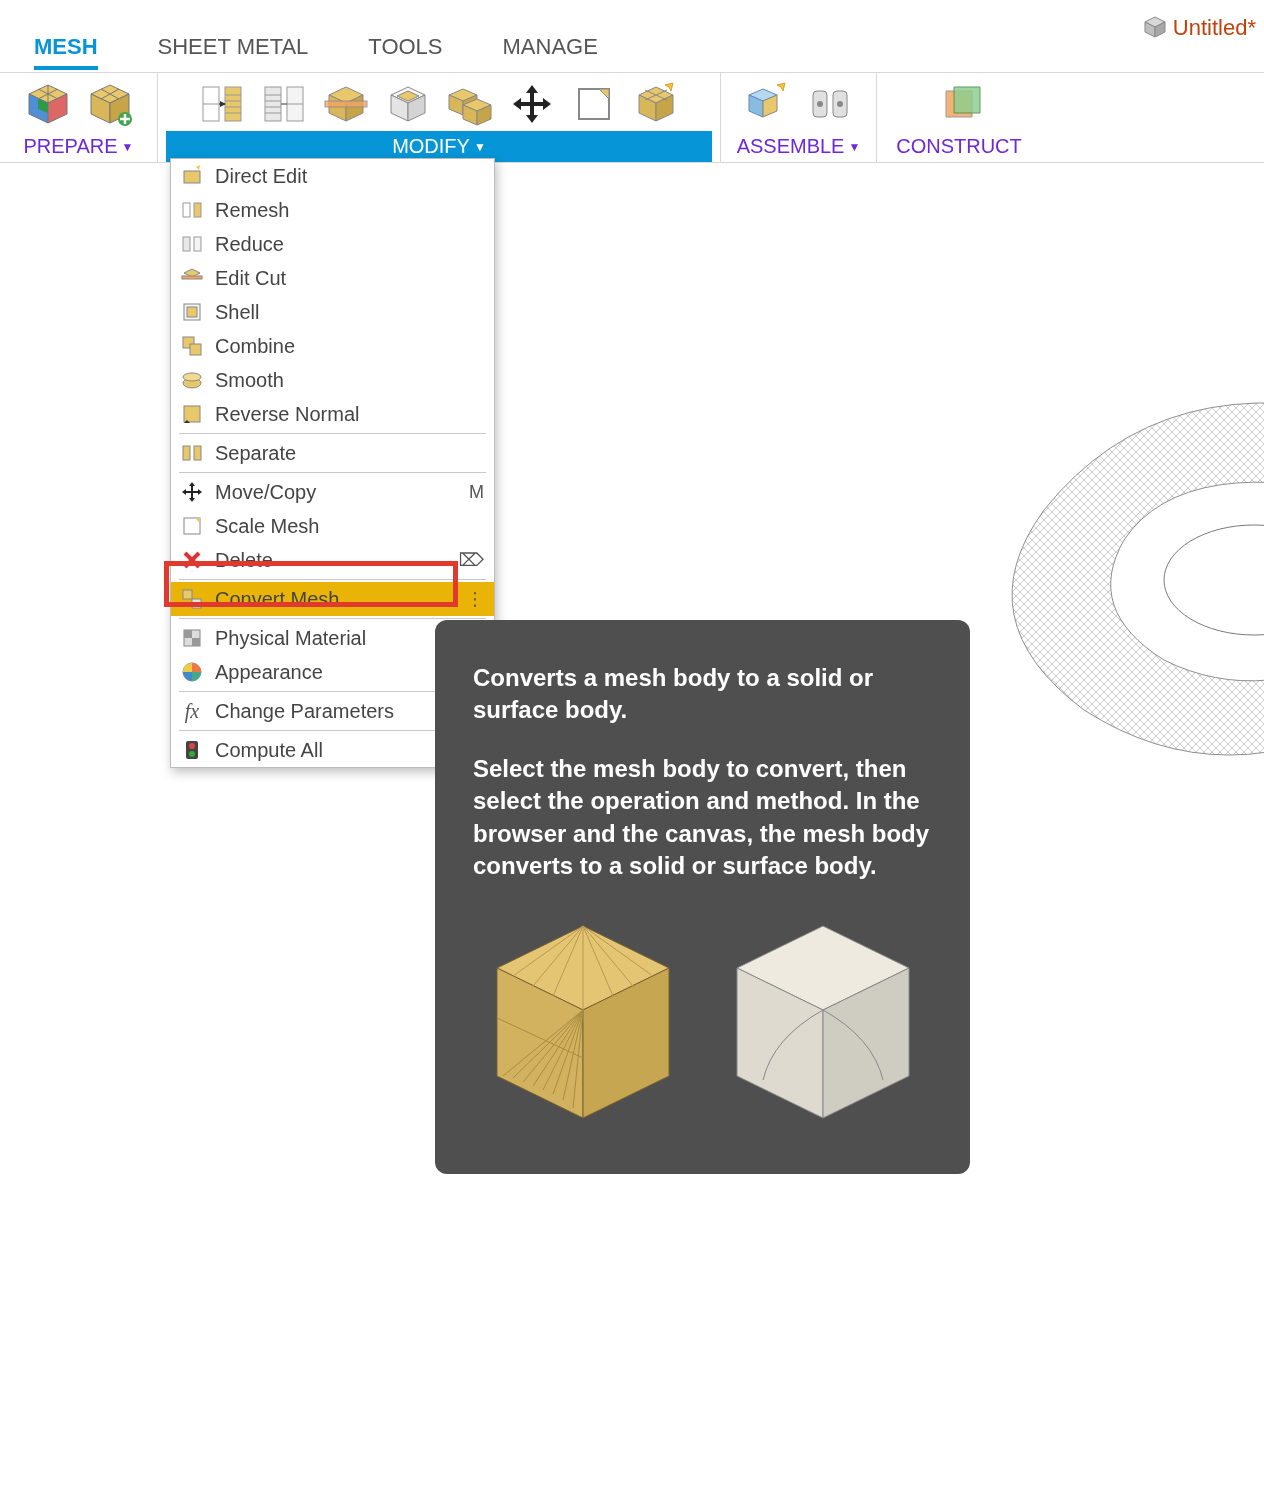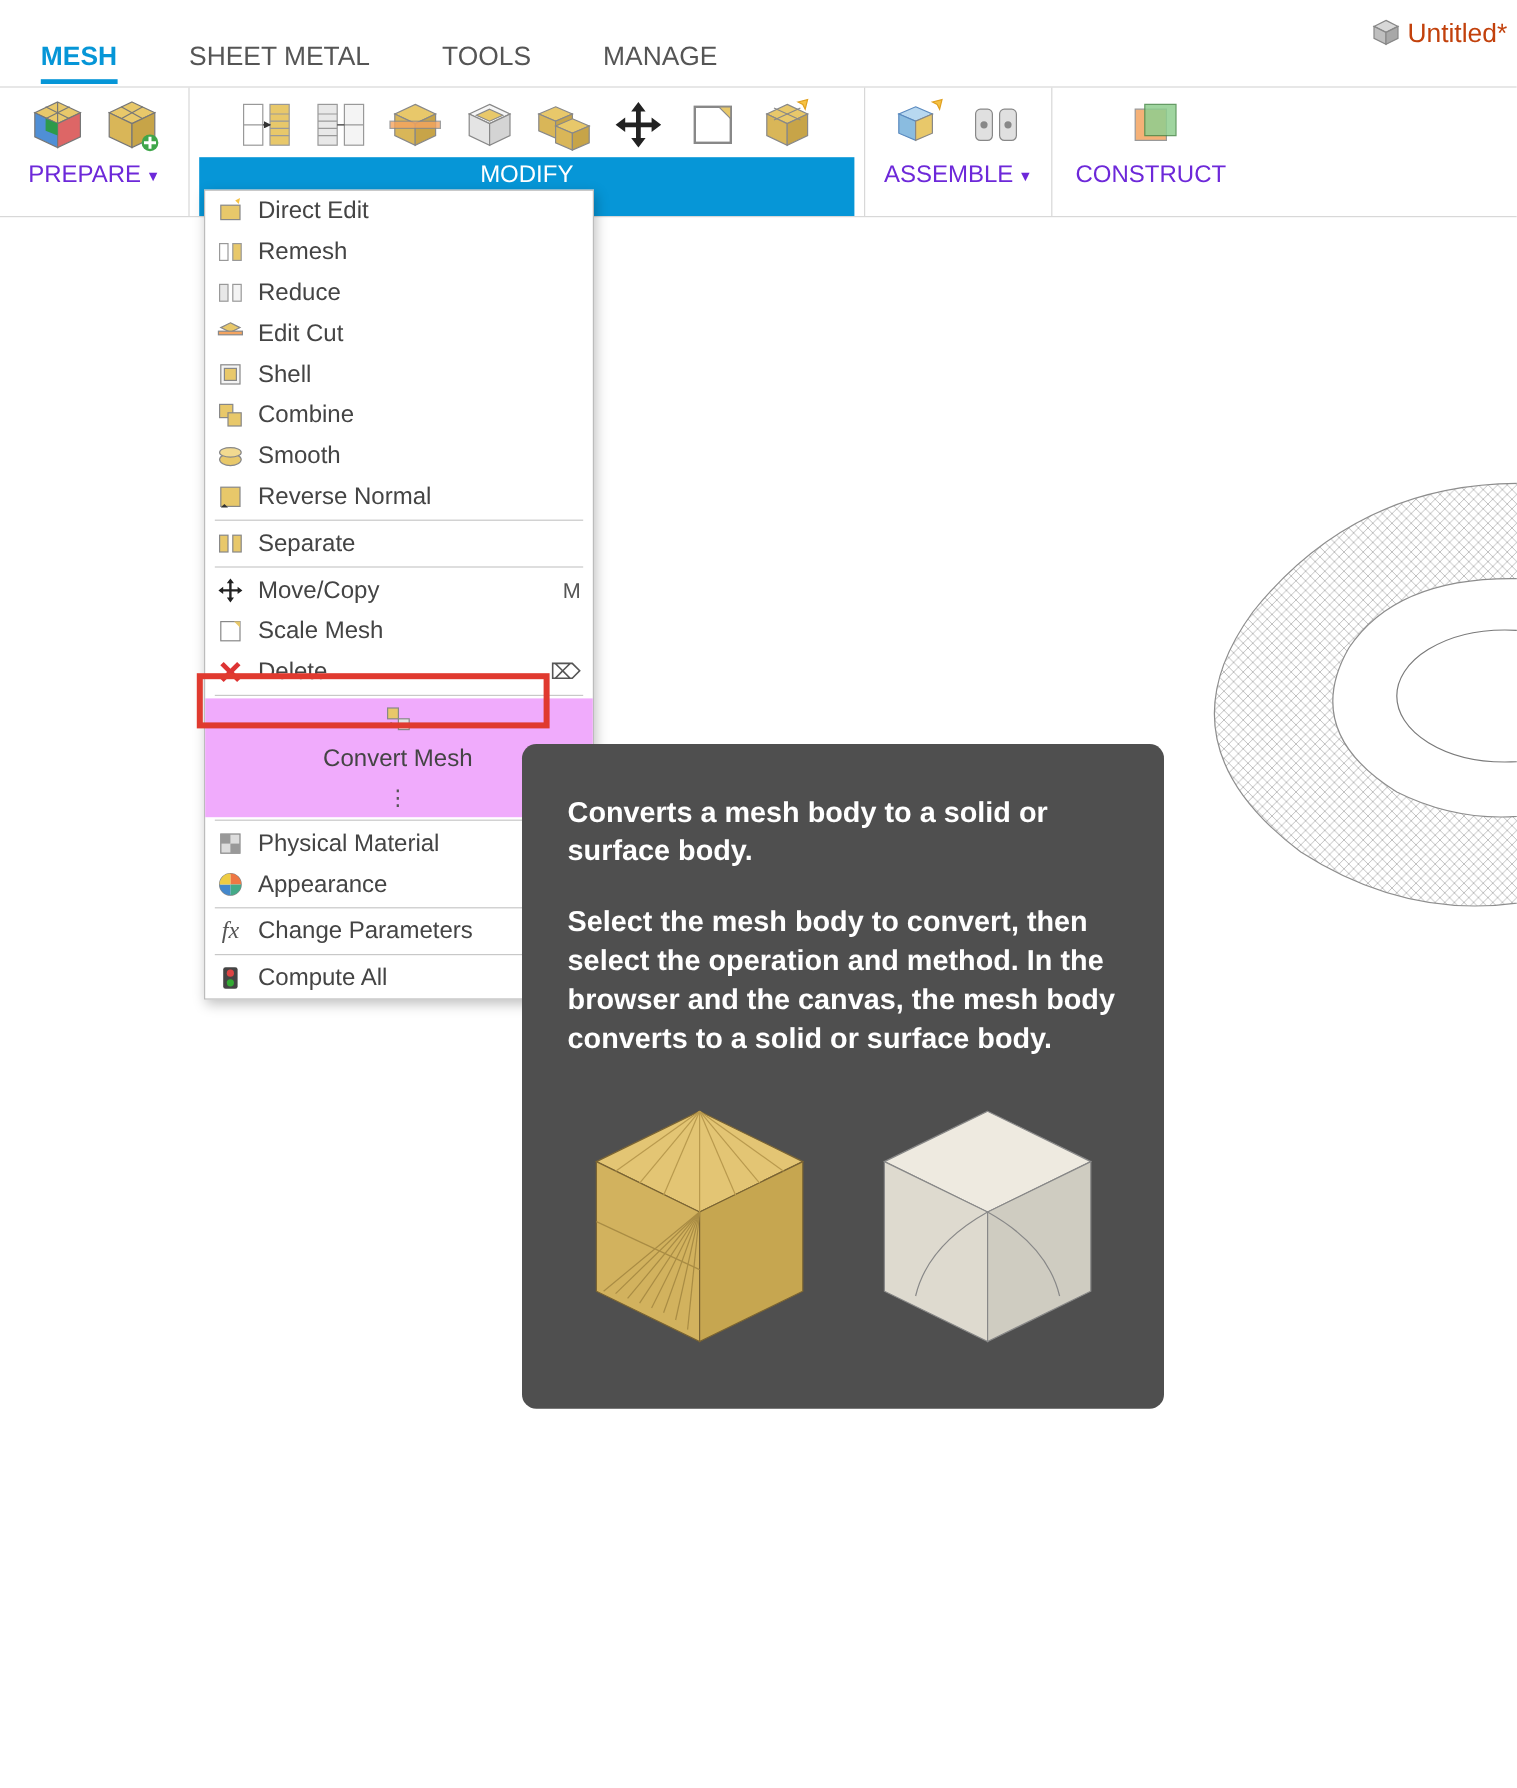--- a/index.html
+++ b/index.html
@@ -76,22 +76,21 @@
     padding: 4px 10px;
     display: flex;
     align-items: center;
     gap: 4px;
     margin-top: 0;
   }
   .panel-label.active {
     background: #0696d7;
     color: #fff;
     width: 100%;
-    justify-content: flex-end;
-    flex-direction: column;
+    justify-content: center;
   }
   .panel-label .caret { font-size: 12px; }
   .ribbon-icon { width: 46px; height: 46px; display: inline-flex; align-items: center; justify-content: center; }
   .ribbon-icon svg { display: block; }
 
   
   .panel.prepare { width: 158px; }
   .panel.modify  { width: 563px; }
   .panel.assemble{ width: 156px; }
   .panel.construct{width: 156px; padding-right: 0; border-right:none; }
@@ -112,22 +111,21 @@
     align-items: center;
     padding: 5px 10px 5px 8px;
     gap: 10px;
     cursor: pointer;
   }
   .dropdown .item .icon { width: 26px; height: 24px; display:inline-flex;align-items:center;justify-content:center; }
   .dropdown .item .label { flex: 1; color:#444; }
   .dropdown .item .shortcut { color:#555; font-size: 18px; }
   .dropdown .sep { border-top: 1px solid #c8c8c8; margin: 2px 8px; }
   .dropdown .item.hover {
-    background: #f0abfc;
-    flex-direction: column;
+    background: #eab308;
   }
   .red-highlight {
     position: absolute;
     border: 5px solid #e03a2f;
     pointer-events: none;
   }
 
   
   .tooltip {
     position: absolute;

